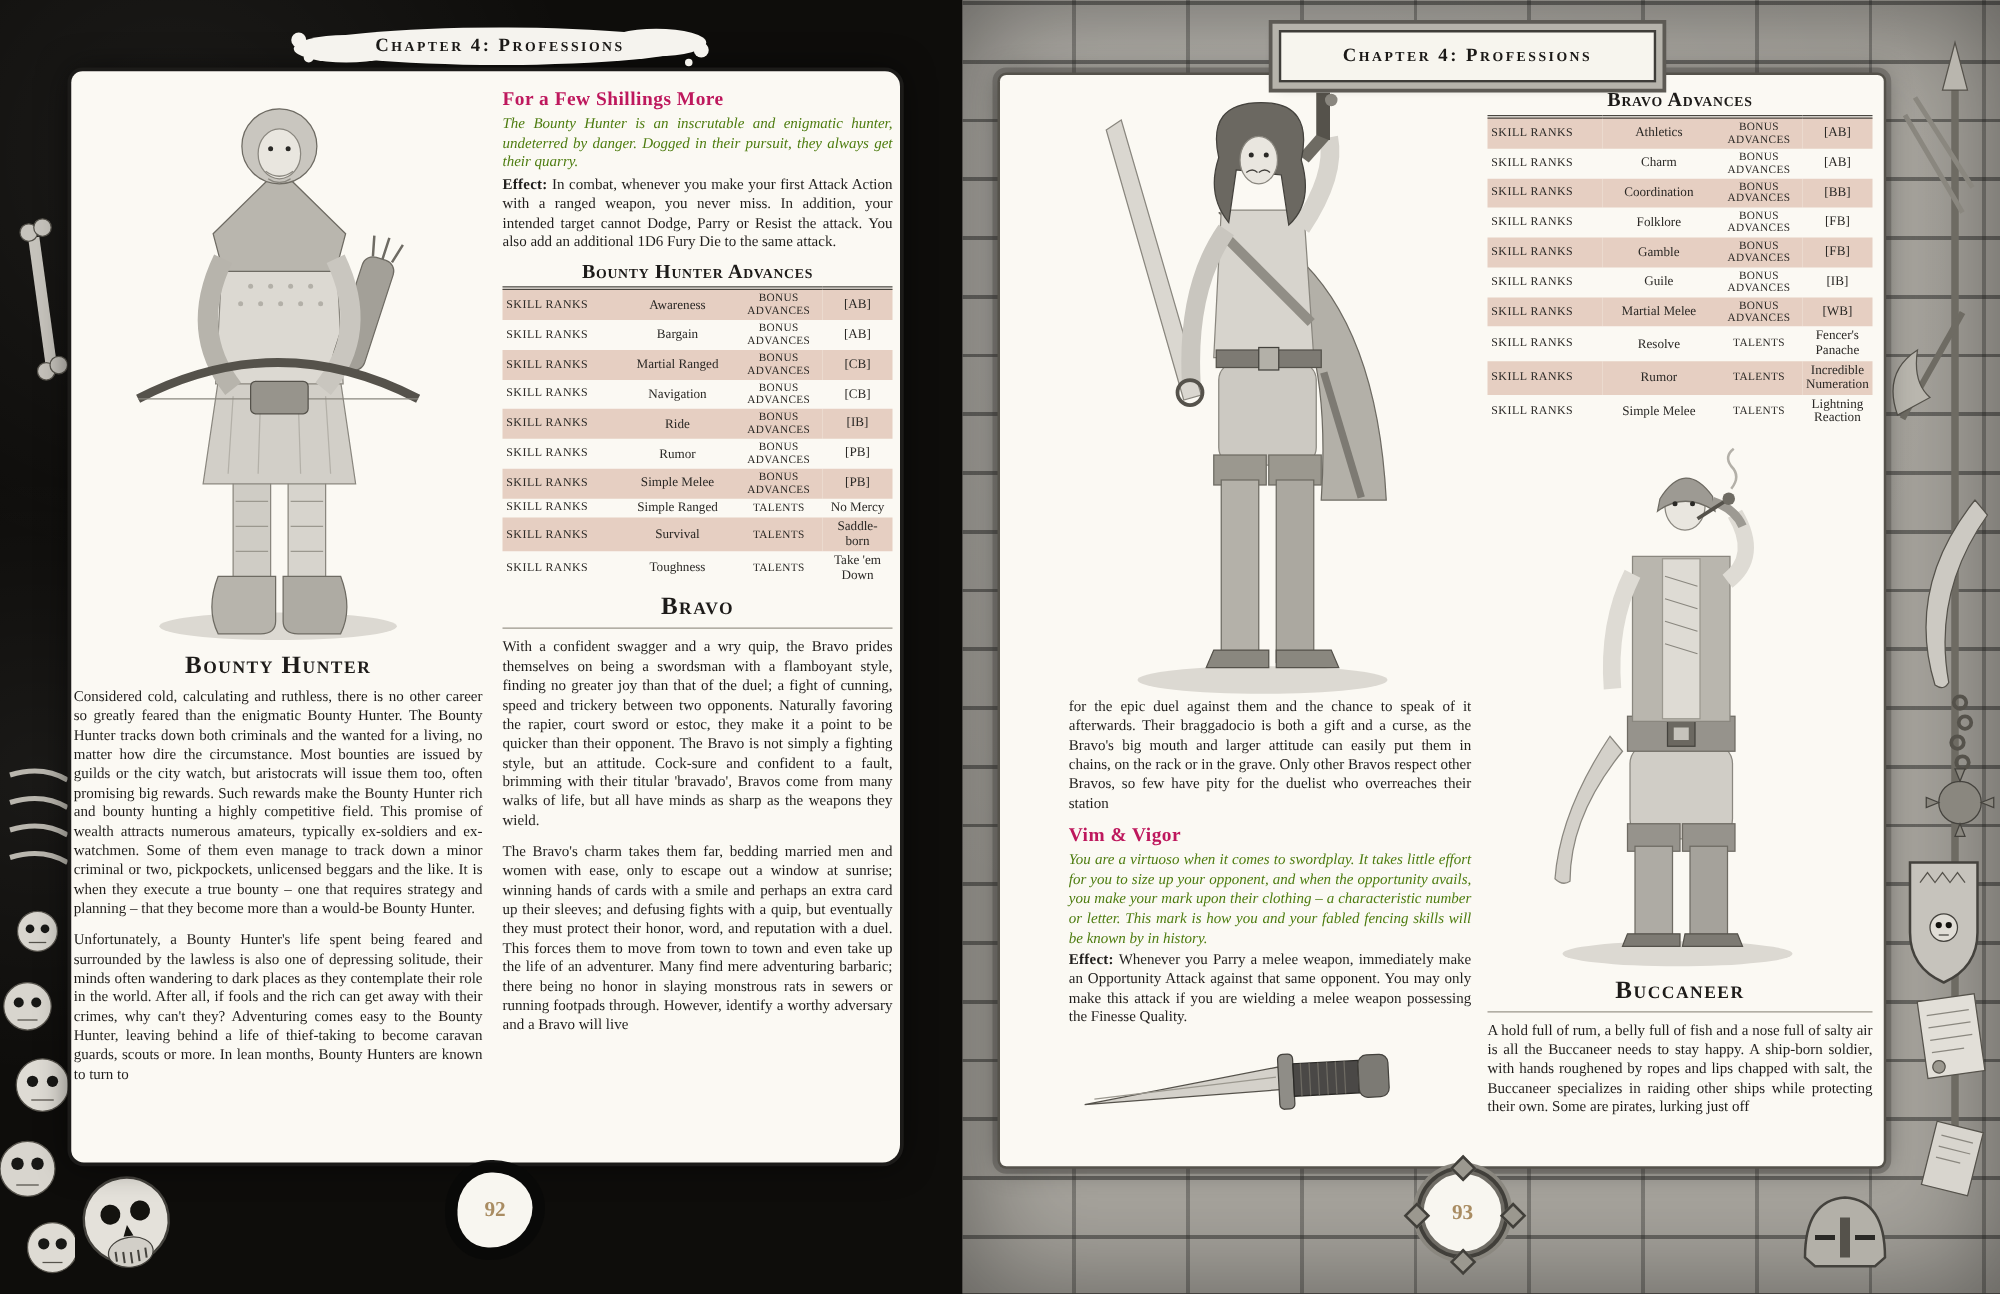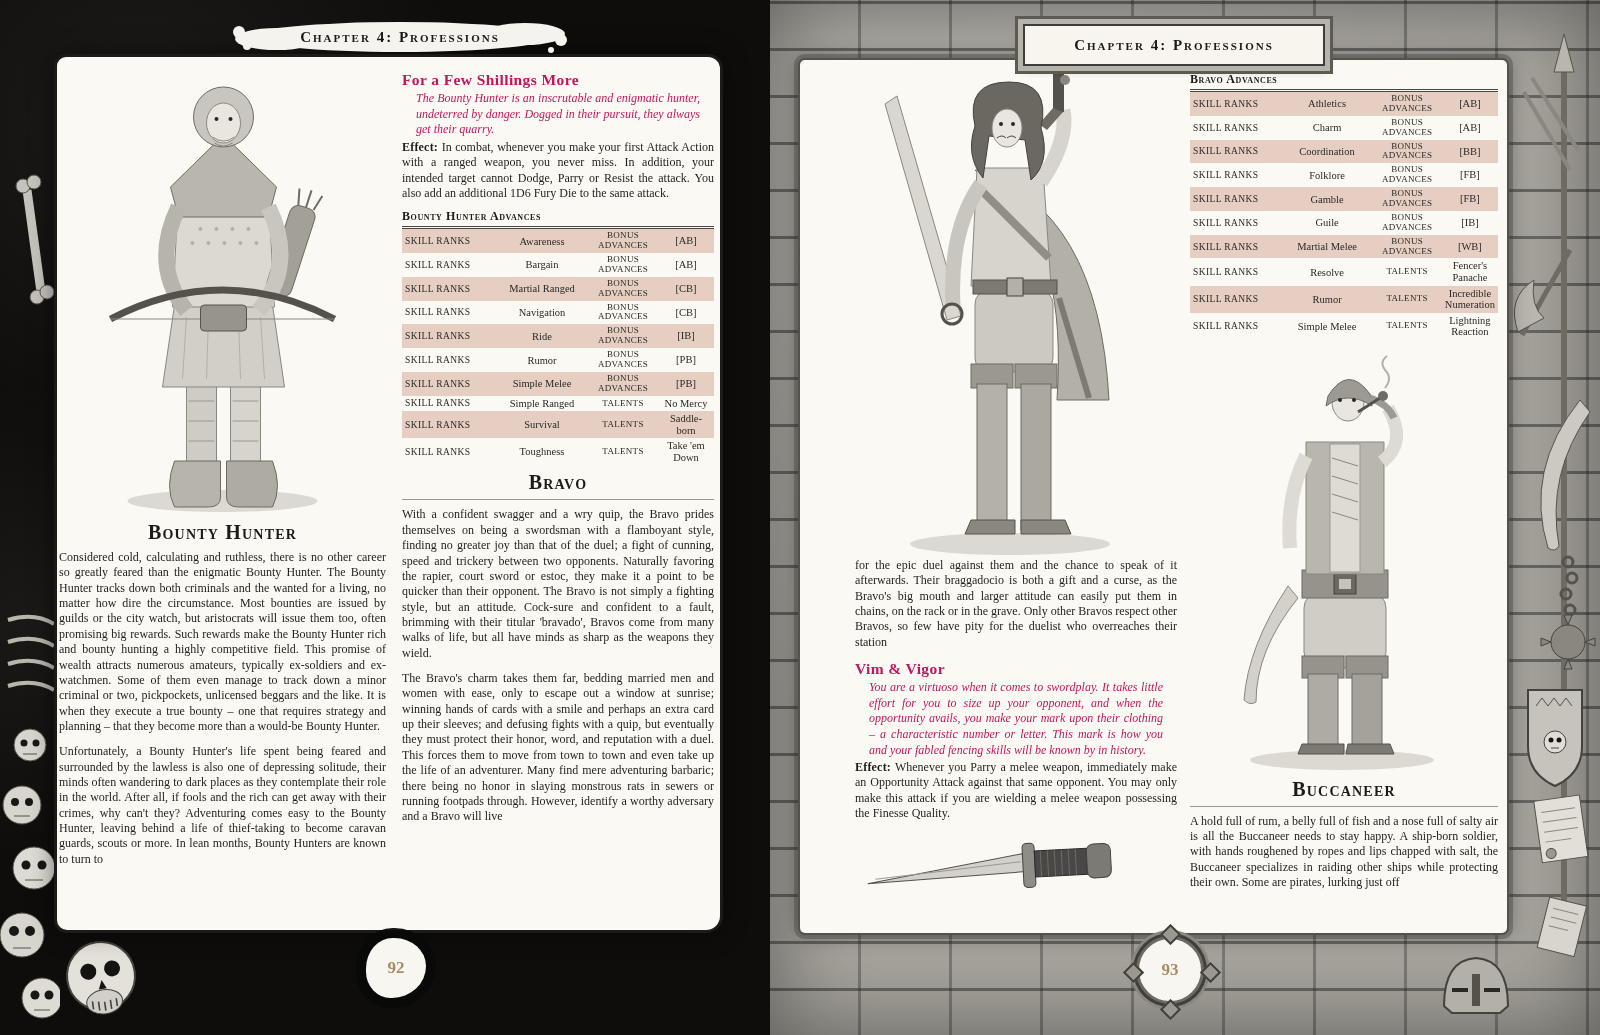--- a/index.html
+++ b/index.html
@@ -23,28 +23,28 @@
   .page-left{left:57px;top:57px;width:663px;height:873px;border-radius:9px 12px 14px 10px;
     box-shadow:0 0 0 3px #1c1b19, 0 0 26px rgba(0,0,0,.6);}
   .page-right{left:800px;top:60px;width:707px;height:873px;border-radius:5px;
     box-shadow:0 0 0 2px #55524b, 0 0 0 6px rgba(60,58,54,.35), 0 0 22px rgba(0,0,0,.45);}
   .col{position:absolute;top:8px;}
   .pl-col1{left:2px;width:327px;}  .pl-col2{left:345px;width:312px;}
   .pr-col1{left:55px;width:322px;} .pr-col2{left:390px;width:308px;}
 
   
   p.body{font-size:12px;line-height:1.28;text-align:justify;color:#201e1c;margin:0 0 10px;}
-  p.flavor{font-size:12px;line-height:1.3;text-align:justify;color:#be185d;font-style:italic;margin:0 14px 2px;}
+  p.flavor{font-size:12px;line-height:1.3;text-align:justify;color:#4d7c0f;font-style:italic;margin:0 0 2px;}
   p.effect{font-size:12px;line-height:1.28;text-align:justify;color:#201e1c;margin:0 0 8px;}
   p.effect b{letter-spacing:.2px;}
   h2.profession{font-size:20px;font-weight:bold;letter-spacing:1.2px;text-align:center;
     color:#1d1b19;margin:4px 0 6px;font-variant:small-caps;}
   h2.ruled{border-bottom:1px solid #9b968c;padding-bottom:5px;margin-bottom:7px;}
   h3.sub{font-size:15.5px;font-weight:bold;letter-spacing:.4px;color:#be185d;margin:6px 0 2px;}
-  .tabletitle{font-size:12px;font-weight:bold;text-align:left;letter-spacing:.6px;
+  .tabletitle{font-size:16px;font-weight:bold;text-align:center;letter-spacing:.6px;
     color:#1d1b19;margin:4px 0 2px;font-variant:small-caps;}
 
   
   table.advances{width:100%;border-collapse:collapse;border-top:3px double #4a4741;margin-bottom:6px;}
   table.advances td{padding:2px 3px;color:#2b2926;vertical-align:middle;}
   table.advances tr.shaded{background:var(--shaded,#e6cfc2);}
   td.tc0{font-size:9.5px;letter-spacing:.4px;width:88px;text-transform:uppercase;}
   td.tc1{font-size:10.5px;width:86px;text-align:center;}
   td.tc2{font-size:9px;letter-spacing:.3px;width:64px;text-align:center;line-height:1.1;text-transform:uppercase;}
   td.tc3{font-size:10.5px;text-align:center;line-height:1.1;}

